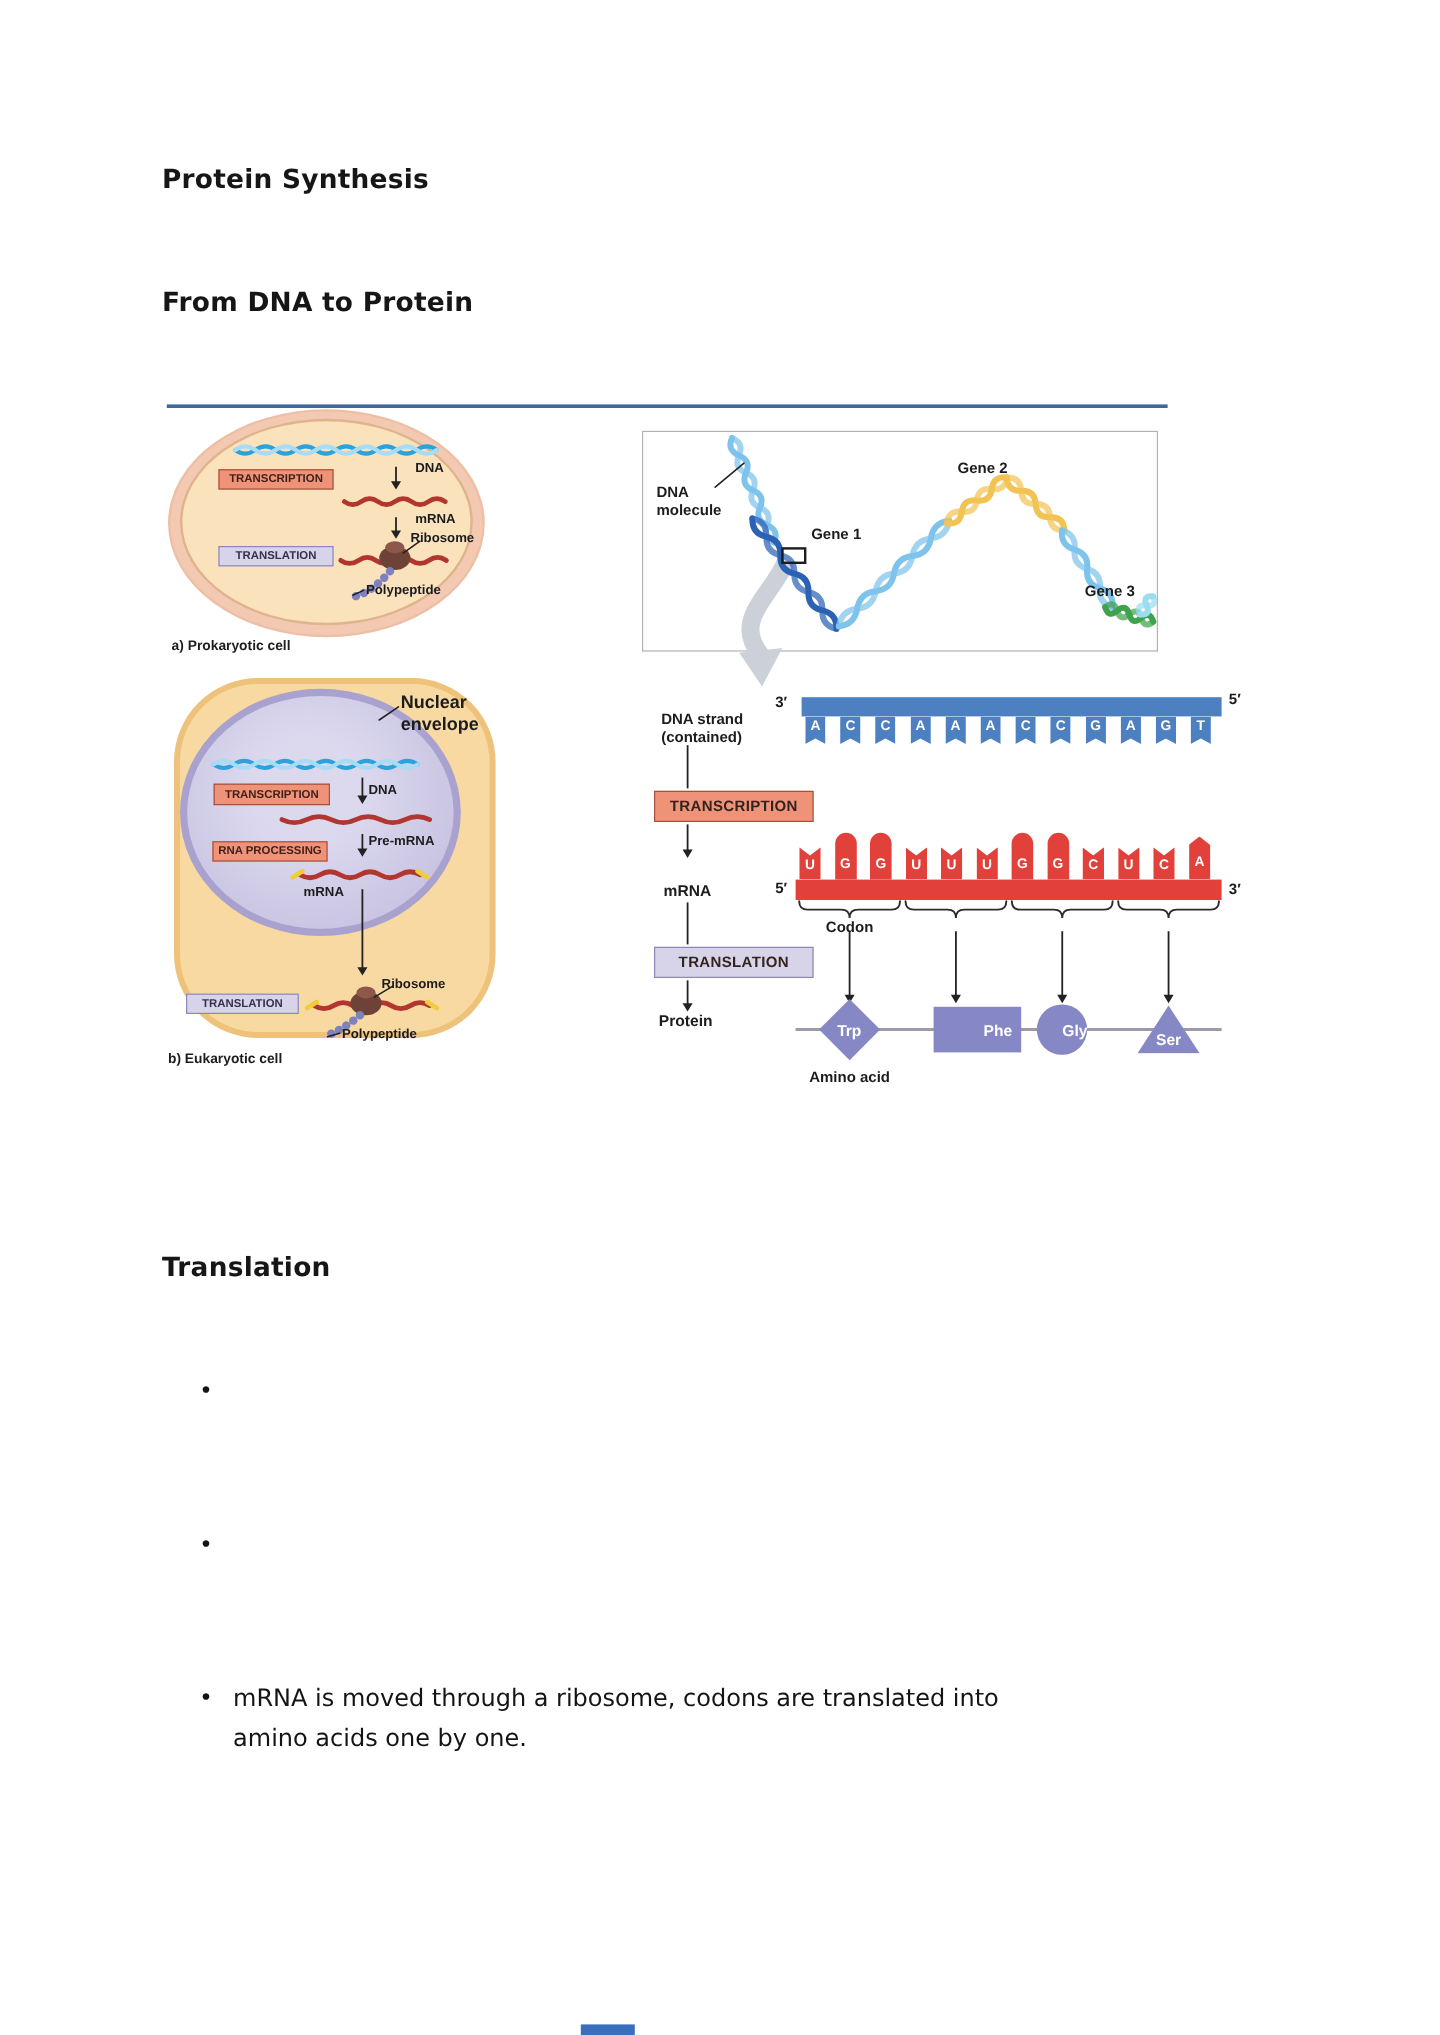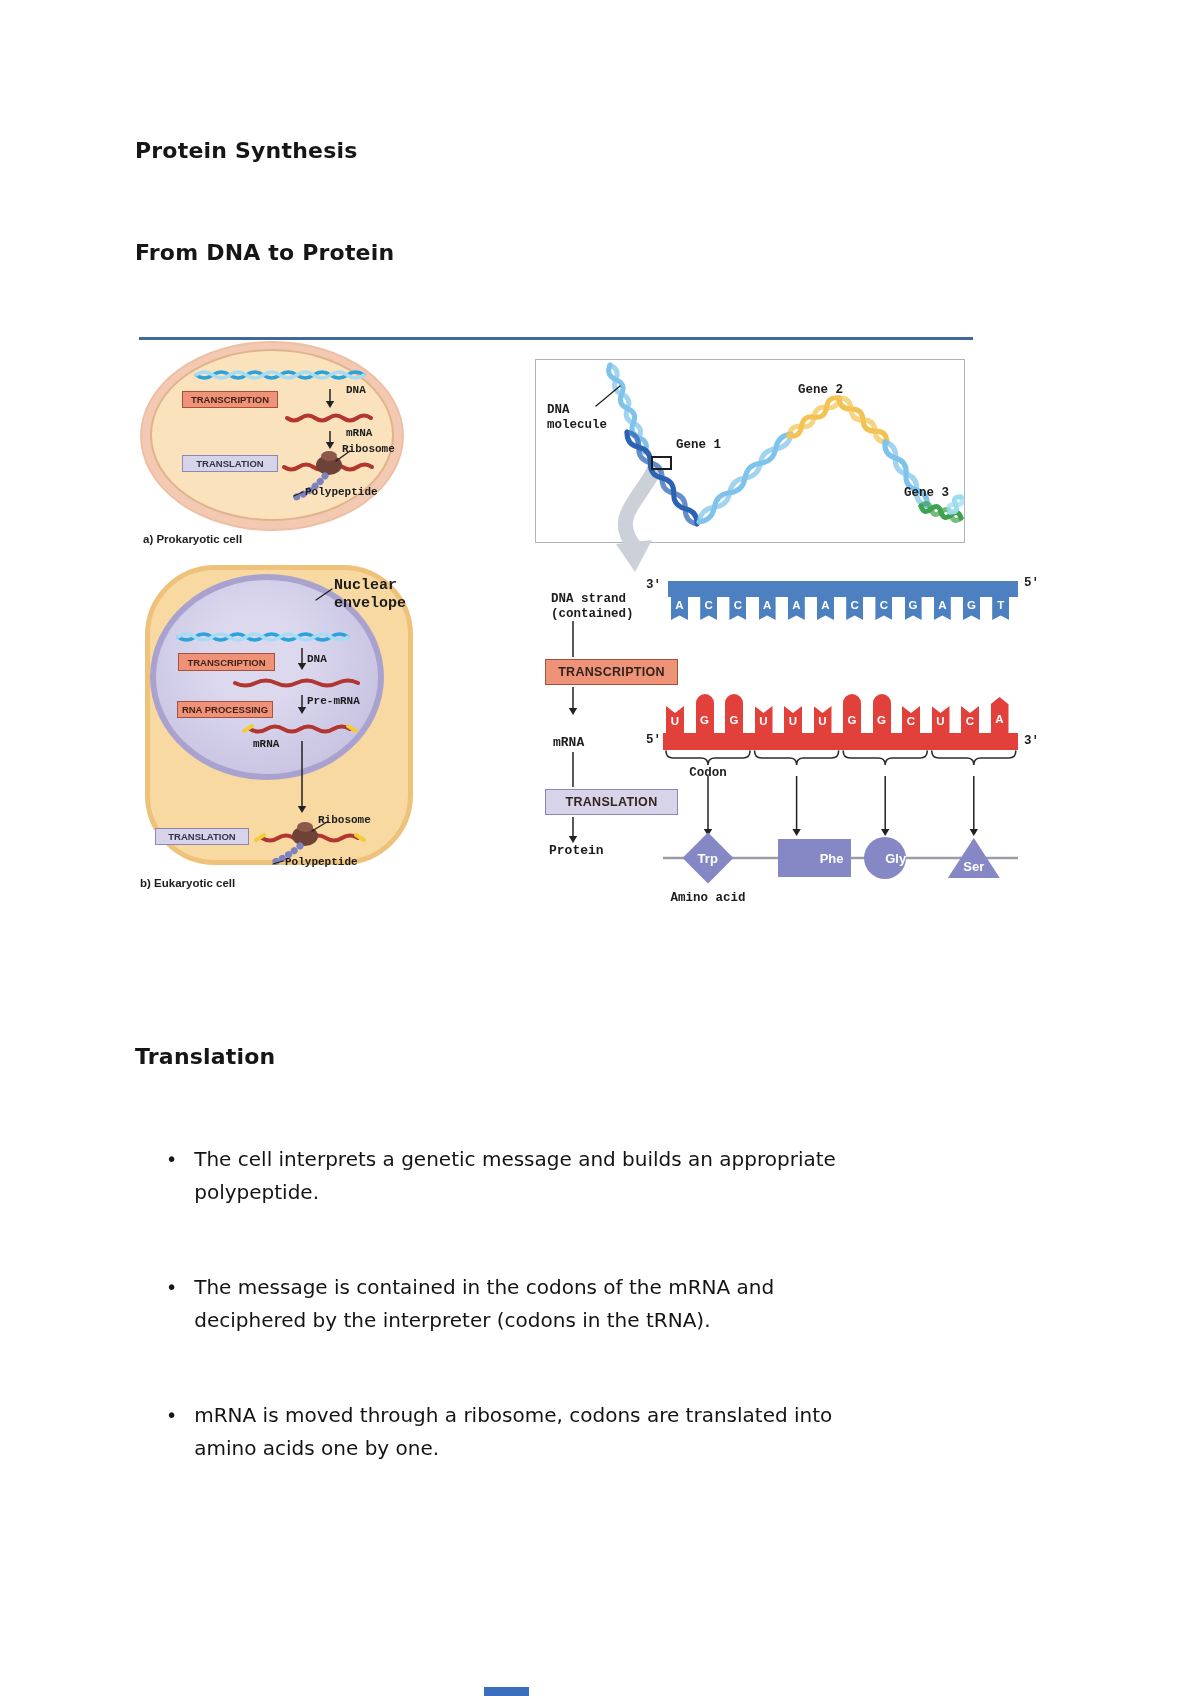--- a/index.html
+++ b/index.html
@@ -6,21 +6,21 @@
   .page{position:relative;width:1200px;height:1696px;background:#fff;overflow:hidden;
         font-family:"DejaVu Sans",sans-serif;}
   .abs{position:absolute;z-index:2;}
   .bg{position:absolute;z-index:0;}
   #art{position:absolute;left:0;top:0;z-index:1;pointer-events:none;}
   #overlay{position:absolute;left:0;top:0;width:100%;height:100%;z-index:2;}
   .title{font-size:22px;font-weight:bold;color:#161616;letter-spacing:.2px;}
   .divider{background:#40689b;}
   .pre{white-space:pre-line;}
   
-  .lbl{font-family:Liberation Mono, monospace;font-weight:bold;color:#1c1c1c;
+  .lbl{font-family:Liberation Sans, sans-serif;font-weight:bold;color:#1c1c1c;
        font-size:11px;line-height:1.2;}
   .lbl12{font-size:12.5px;}
   .cap{font-family:"Liberation Sans",sans-serif;font-weight:bold;font-size:11.5px;color:#1d1d1d;}
   .box{border:1.5px solid;display:flex;align-items:center;justify-content:center;
        font-family:"Liberation Sans",sans-serif;font-weight:bold;box-sizing:border-box;}
   .salmon{background:#ee9378;border-color:#a8503e;color:#44201a;}
   .lav{background:#d7d4ea;border-color:#8d87b8;color:#34324a;}
   .fs9{font-size:9.5px;}
   .fs12{font-size:12.5px;letter-spacing:.3px;color:#33231d;}
   
@@ -228,27 +228,23 @@
       </div>
       <div class="amino sh-triangle" style="left: 947.8px; top: 838px;">
         <span>Ser</span>
       </div>
     </div>
 
   <div class="abs title" style="left:135px;top:1044px;">Translation</div>
 
   <div class="abs bullet" style="left:166px;top:1143px;">
     <span class="dot">•</span>
-    <span class="pre">The cell interprets a genetic message and builds an appropriate
-polypeptide.</span>
   </div>
   <div class="abs bullet" style="left:166px;top:1271px;">
     <span class="dot">•</span>
-    <span class="pre">The message is contained in the codons of the mRNA and
-deciphered by the interpreter (codons in the tRNA).</span>
   </div>
   <div class="abs bullet" style="left:166px;top:1399px;">
     <span class="dot">•</span>
     <span class="pre">mRNA is moved through a ribosome, codons are translated into
 amino acids one by one.</span>
   </div>
 
   <div class="abs strip" style="left:484px;top:1687px;width:45px;height:9px;"></div>
 </div>
 

